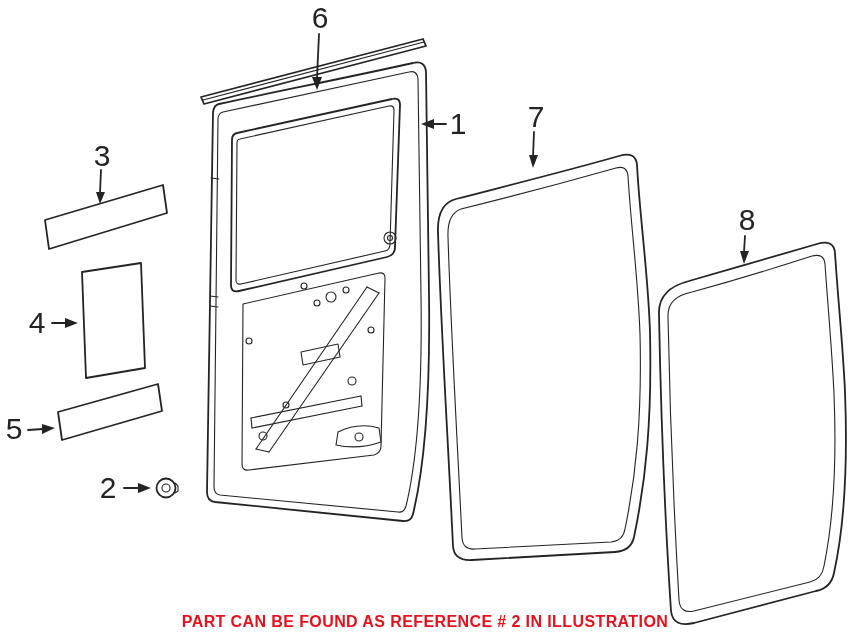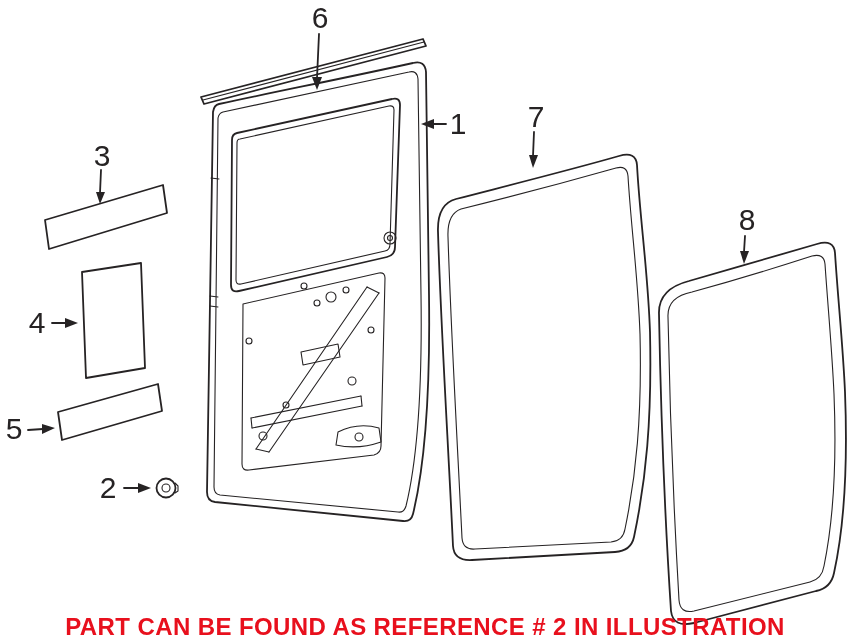--- a/index.html
+++ b/index.html
@@ -7,21 +7,21 @@
          font-family:"Liberation Sans",sans-serif;overflow:hidden;}
   svg.art{position:absolute;left:0;top:0;}
   .art path,.art circle,.art line,.art ellipse{fill:none;stroke:var(--ink,#262324);
          stroke-width:1.8;stroke-linecap:round;stroke-linejoin:round;}
   .art .thin{stroke-width:1.1;}
   .art .head{fill:var(--ink,#262324);stroke:none;}
   .art .fillw{fill:#fff;}
   .callout{position:absolute;width:26px;height:34px;display:flex;align-items:center;
          justify-content:center;font-size:30px;line-height:1;color:var(--ink,#262324);}
   .note{position:absolute;left:0;right:0;top:613px;text-align:center;font-weight:bold;
-         font-size:24px;letter-spacing:.4px;color:var(--note_red,#e8101d);}
+         font-size:16px;letter-spacing:.4px;color:var(--note_red,#e8101d);}
 </style>
 </head>
 <body>
 
 <div class="stage">
 
   <svg class="art" width="850" height="642" viewBox="0 0 850 642">
 
     <g>
       <path class="fillw" d="M201,97 L423,39 L426,46 L204,104 Z"></path>

